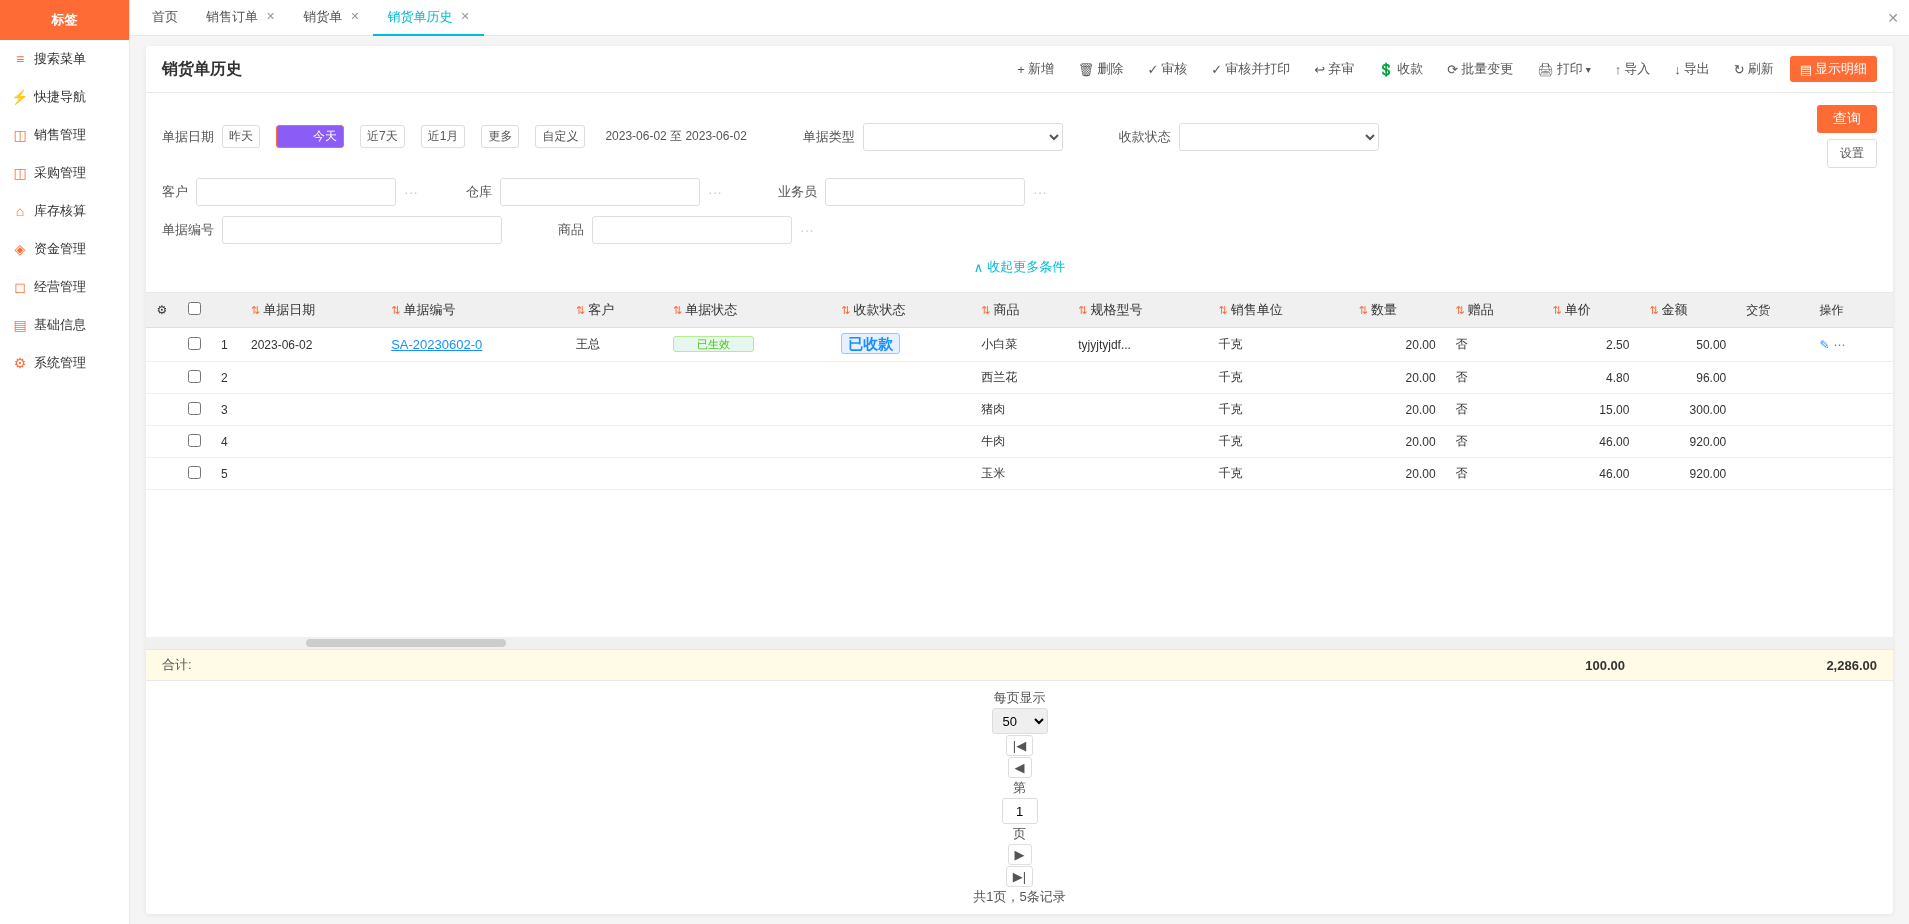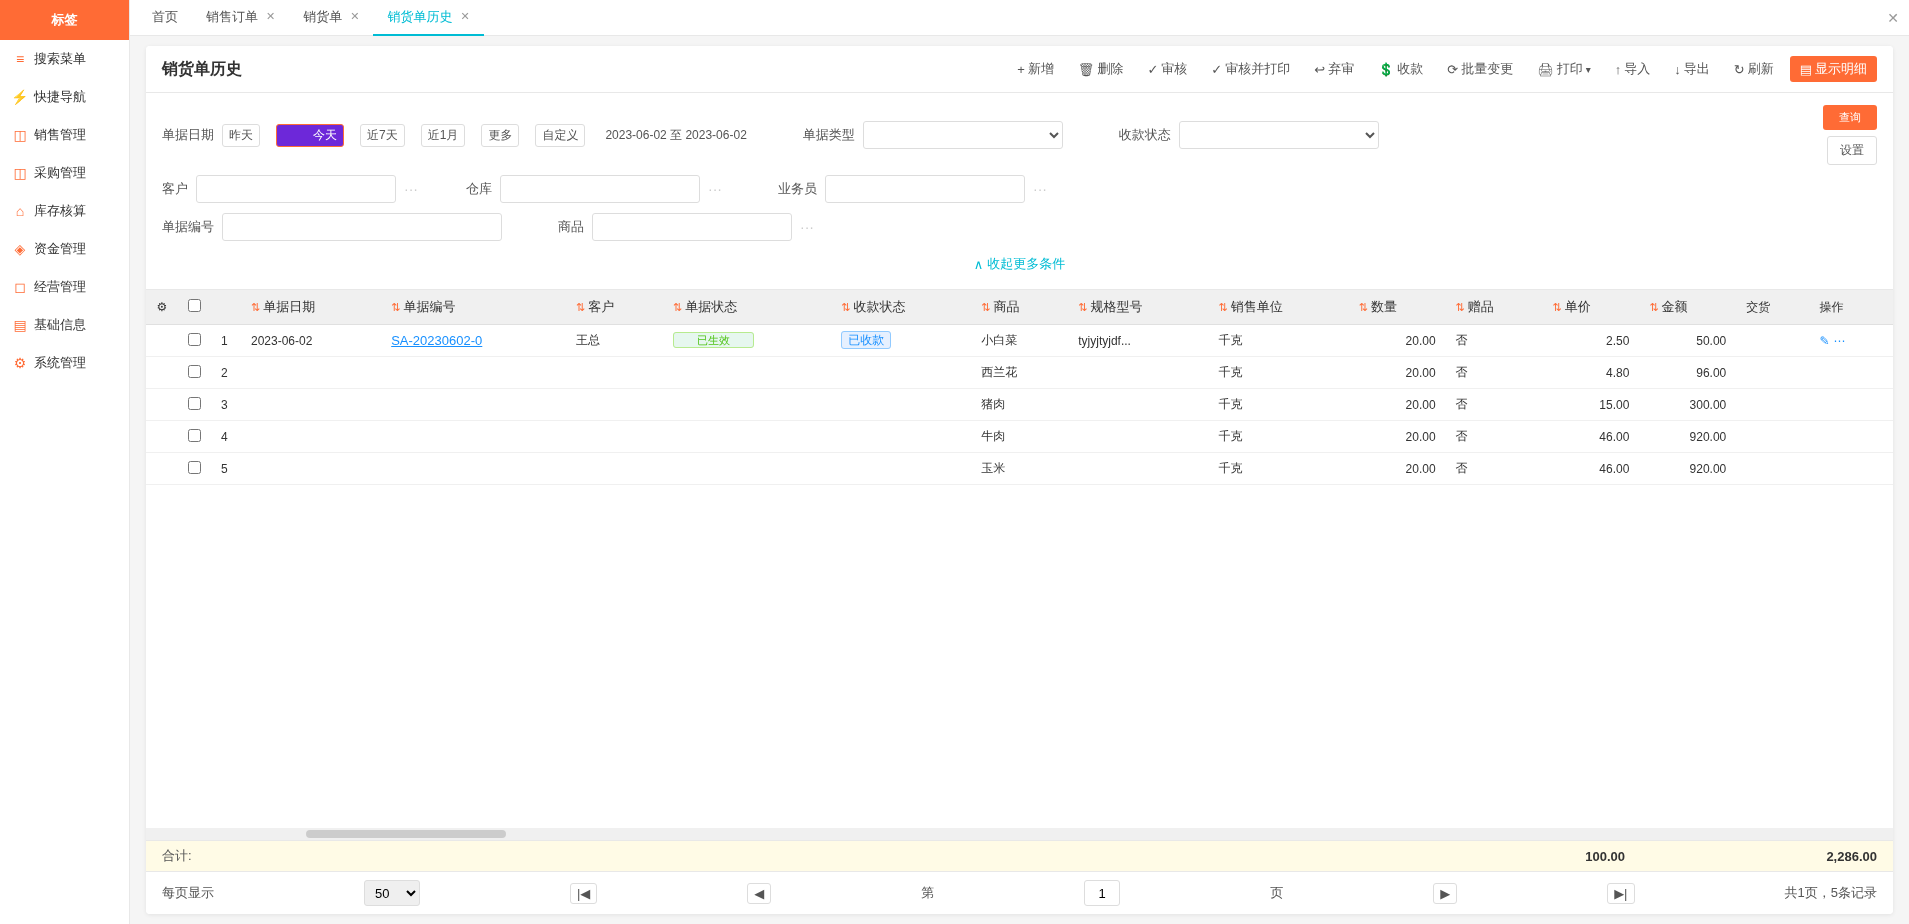--- a/index.html
+++ b/index.html
@@ -30,52 +30,52 @@
     .toolbar-btn .btn-icon { font-size: 13px; }
     .toolbar-btn.primary { background: #ff6b35; color: #fff; border-radius: 3px; padding: 4px 10px; }
 
     
     .filter-area { background: #fff; padding: 12px 16px; border-bottom: 1px solid #e8e8e8; }
     .filter-row { display: flex; align-items: center; gap: 16px; margin-bottom: 10px; flex-wrap: wrap; }
     .filter-group { display: flex; align-items: center; gap: 8px; }
     .filter-label { color: #555; white-space: nowrap; min-width: fit-content; }
     .filter-date-btns { display: flex; gap: 16px; align-items: center; }
     .date-btn { padding: 2px 6px; border: 1px solid #ddd; border-radius: 3px; cursor: pointer; background: #fff; color: #555; font-size: 12px; }
-    .date-btn.active { background: #6d28d9; color: #fff; border-color: #ff6b35; padding-left: 36px; }
+    .date-btn.active { background: #8b5cf6; color: #fff; border-color: #ff6b35; padding-left: 36px; }
     .date-range { color: #555; font-size: 12px; margin-left: 4px; }
     .filter-input { border: 1px solid #ddd; border-radius: 3px; padding: 3px 8px; height: 28px; min-width: 160px; color: #333; }
     .filter-select { border: 1px solid #ddd; border-radius: 3px; padding: 3px 8px; height: 28px; min-width: 160px; color: #555; background: #fff; }
     .filter-dots { color: #ccc; cursor: pointer; font-size: 14px; }
     .collapse-btn { display: flex; align-items: center; justify-content: center; gap: 4px; color: #00bcd4; cursor: pointer; font-size: 12px; padding: 4px 0; }
-    .query-btn { background: #ff6b35; color: #fff; border: none; border-radius: 3px; padding: 5px 16px; cursor: pointer; font-size: 11px; }
+    .query-btn { background: #ff6b35; color: #fff; border: none; border-radius: 3px; padding: 5px 16px; cursor: pointer; font-size: 14px; }
     .setting-btn { background: #fff; color: #555; border: 1px solid #ddd; border-radius: 3px; padding: 5px 12px; cursor: pointer; font-size: 12px; text-align: right; }
 
     
     .table-container { flex: 1; overflow: auto; padding: 0 0 0 0; background: #fff; }
     table { width: 100%; border-collapse: collapse; }
     thead tr { background: #f0f0f0; }
     th { padding: 8px 10px; text-align: left; font-weight: 500; color: #333; border-bottom: 1px solid #e0e0e0; white-space: nowrap; font-size: 12px; }
     td { padding: 7px 10px; border-bottom: 1px solid #f0f0f0; color: #333; font-size: 12px; white-space: nowrap; }
     .th-sort { display: flex; align-items: center; gap: 3px; }
     .sort-icon { color: #ff6b35; font-size: 11px; }
     .badge-green { background: #e6f7ef; color: #52c41a; border: 1px solid #b7eb8f; border-radius: 3px; padding: 1px 23px; font-size: 11px; }
-    .badge-blue { background: #e6f0ff; color: #1890ff; border: 1px solid #91caff; border-radius: 3px; padding: 1px 6px; font-size: 12px; }
+    .badge-blue { background: #e6f0ff; color: #1890ff; border: 1px solid #91caff; border-radius: 3px; padding: 1px 6px; font-size: 15px; font-weight: bold; }
     .link-text { color: #1890ff; cursor: pointer; text-decoration: underline; }
     .settings-col { width: 32px; text-align: center; }
     .check-col { width: 32px; text-align: center; }
     .action-btn { color: #1890ff; cursor: pointer; font-size: 12px; margin-right: 4px; }
 
     
     .table-footer { background: #fffbe6; border-top: 1px solid #e8e8e8; padding: 6px 16px; display: flex; align-items: center; }
     .footer-label { color: #555; margin-right: 16px; }
     .footer-total { display: flex; gap: 56px; flex: 1; }
     .footer-value { font-weight: bold; color: #333; }
 
     
-    .pagination { display: flex; align-items: center; justify-content: space-between; padding: 8px 16px; background: #fff; border-top: 1px solid #e8e8e8; gap: 8px; }
+    .pagination { display: flex; align-items: center; justify-content: space-between; padding: 8px 16px; background: #fff; border-top: 1px solid #e8e8e8; gap: 1px; flex-direction: column; }
     .page-size-label { color: #555; }
     .page-size-select { border: 1px solid #ddd; border-radius: 3px; padding: 2px 6px; height: 26px; }
     .page-nav-btn { border: 1px solid #ddd; border-radius: 3px; padding: 2px 6px; cursor: pointer; background: #fff; color: #555; }
     .page-nav-btn:disabled { color: #ccc; cursor: not-allowed; }
     .page-input { border: 1px solid #ddd; border-radius: 3px; width: 36px; text-align: center; padding: 2px 4px; height: 26px; }
     .page-info { color: #555; }
 
     .scrollbar-area { height: 12px; background: #f0f0f0; }
     .scrollbar-thumb { height: 8px; width: 200px; background: #ccc; border-radius: 4px; margin: 2px 160px; }
 

